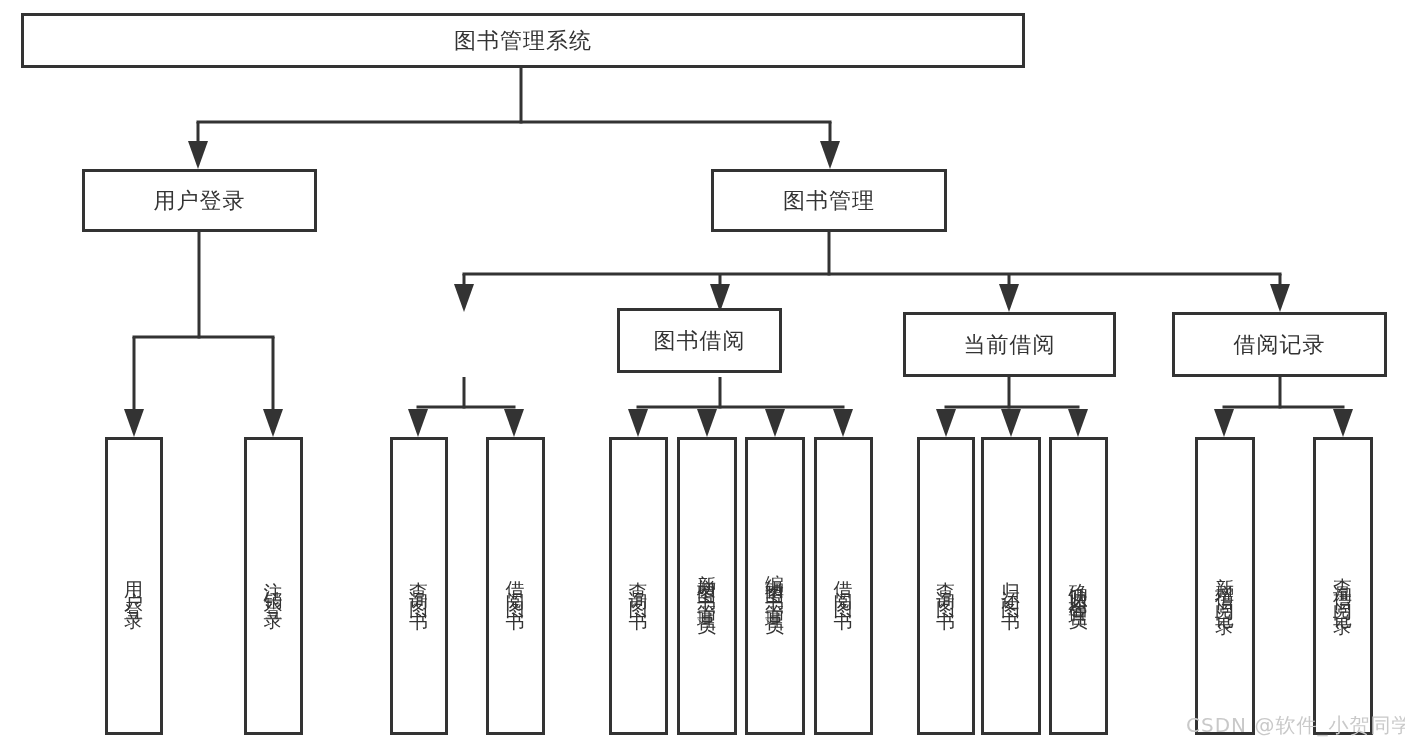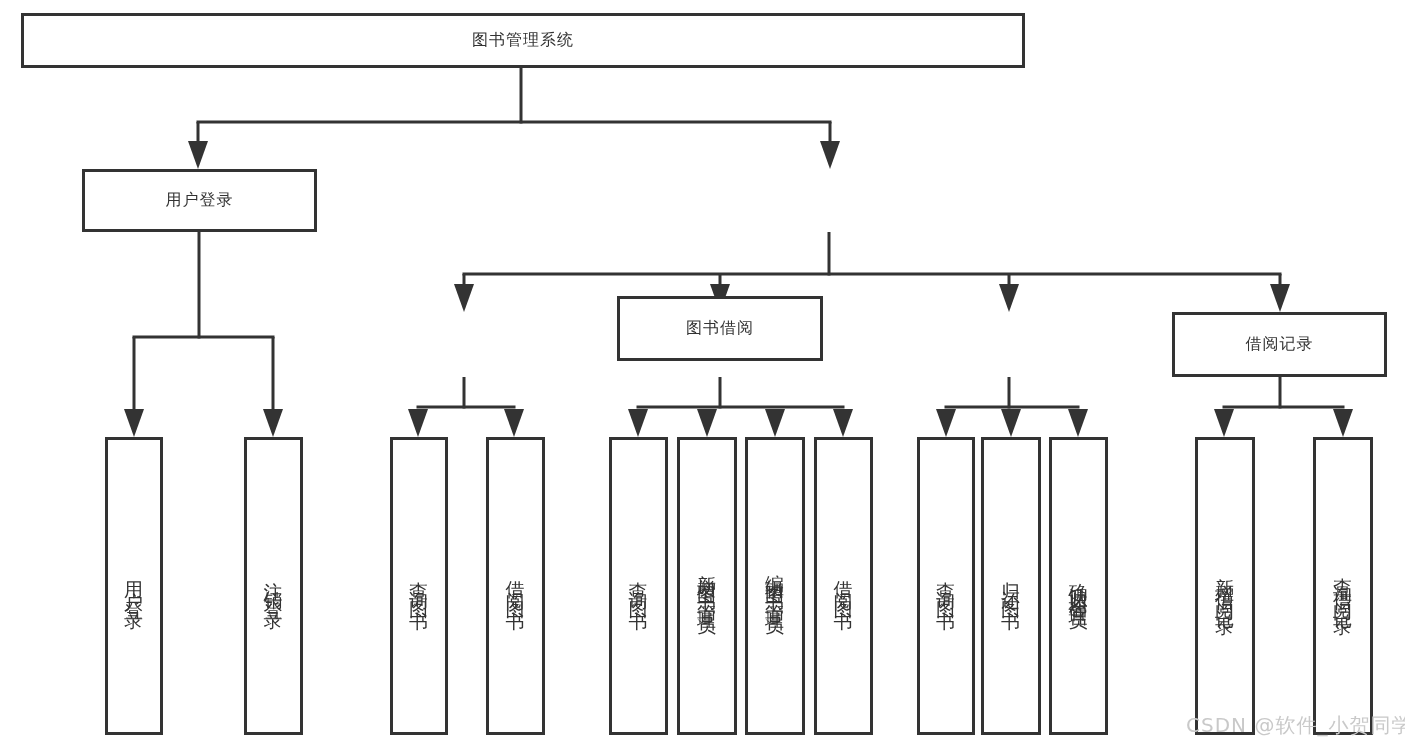--- a/index.html
+++ b/index.html
@@ -23,21 +23,21 @@
   }
   .connectors polygon{fill:var(--line-color);stroke:none;}
   .box{
     position:absolute;
     box-sizing:border-box;
     border:3px solid var(--line-color);
     background:var(--bg-color);
     display:flex;align-items:center;justify-content:center;
     text-align:center;
   }
-  .box.h{font-size:16px;letter-spacing:1px;}
+  .box.h{font-size:22px;letter-spacing:1px;}
   .box.v{
     writing-mode:vertical-rl;
     text-orientation:mixed;
     font-size:19px;
     letter-spacing:10px;
     line-height:1;
   }
   .watermark{
     position:absolute;
     font-size:20px;
@@ -99,22 +99,24 @@
 
     <line x1="1280" y1="377" x2="1280" y2="408.5"></line>
     <line x1="1222.5" y1="407" x2="1344.5" y2="407"></line>
     <polygon points="1214,409 1234,409 1224,437"></polygon>
     <polygon points="1333,409 1353,409 1343,437"></polygon>
   </svg>
 
   <div class="box h" style="left:21px;top:13px;width:1004px;height:55px">图书管理系统</div>
 
   <div class="box h" style="left:82px;top:169px;width:235px;height:63px">用户登录</div>
+  <div class="box h" style="left:711px;top:169px;width:236px;height:63px">图书管理</div>
 
-  <div class="box h" style="left:617px;top:296px;width:206px;height:65px">图书借阅</div>
+  <div class="box h" style="left:617px;top:308px;width:165px;height:65px">图书借阅</div>
+  <div class="box h" style="left:903px;top:312px;width:213px;height:65px">当前借阅</div>
   <div class="box h" style="left:1172px;top:312px;width:215px;height:65px">借阅记录</div>
 
   <div class="box v" style="left:105px;top:437px;width:58px;height:298px">用户登录</div>
   <div class="box v" style="left:244px;top:437px;width:59px;height:298px">注销登录</div>
 
   <div class="box v" style="left:390px;top:437px;width:58px;height:298px">查询图书</div>
   <div class="box v" style="left:486px;top:437px;width:59px;height:298px">借阅图书</div>
 
   <div class="box v" style="left:609px;top:437px;width:59px;height:298px">查询图书</div>
   <div class="box v" style="left:677px;top:437px;width:60px;height:298px;letter-spacing:6px">新增图书（管理员）</div>

